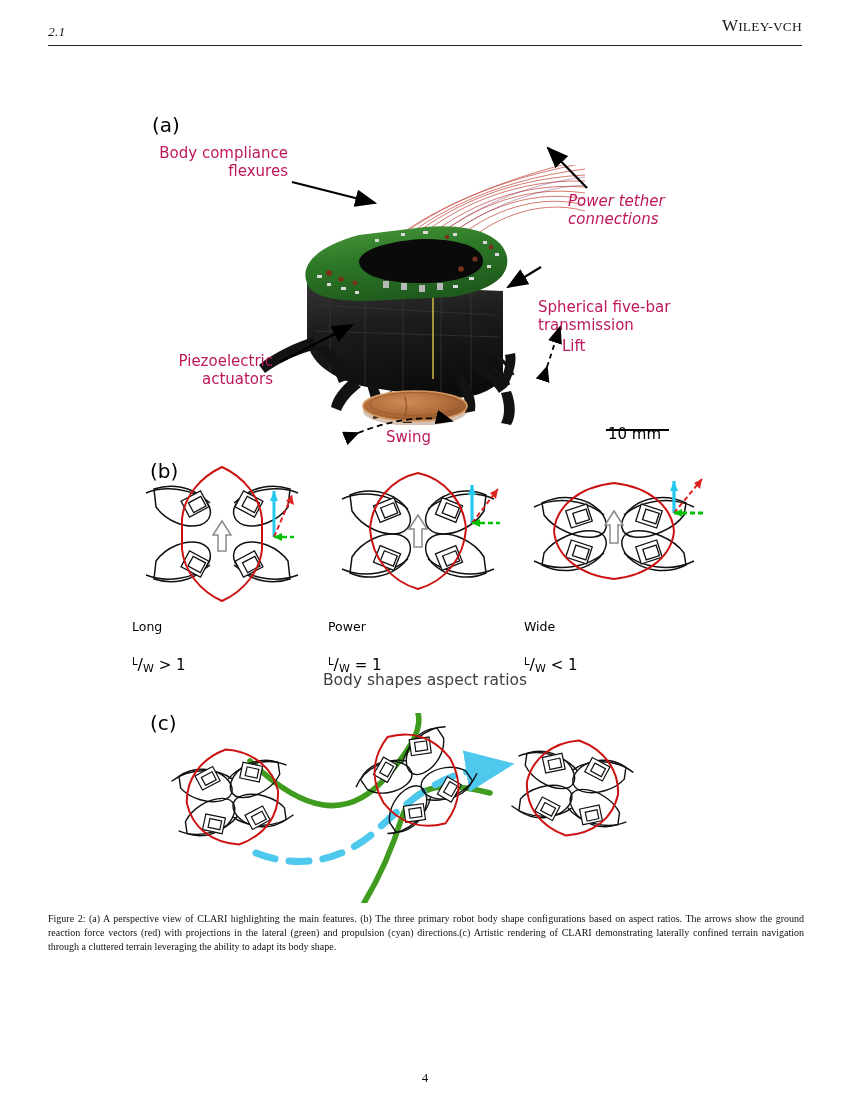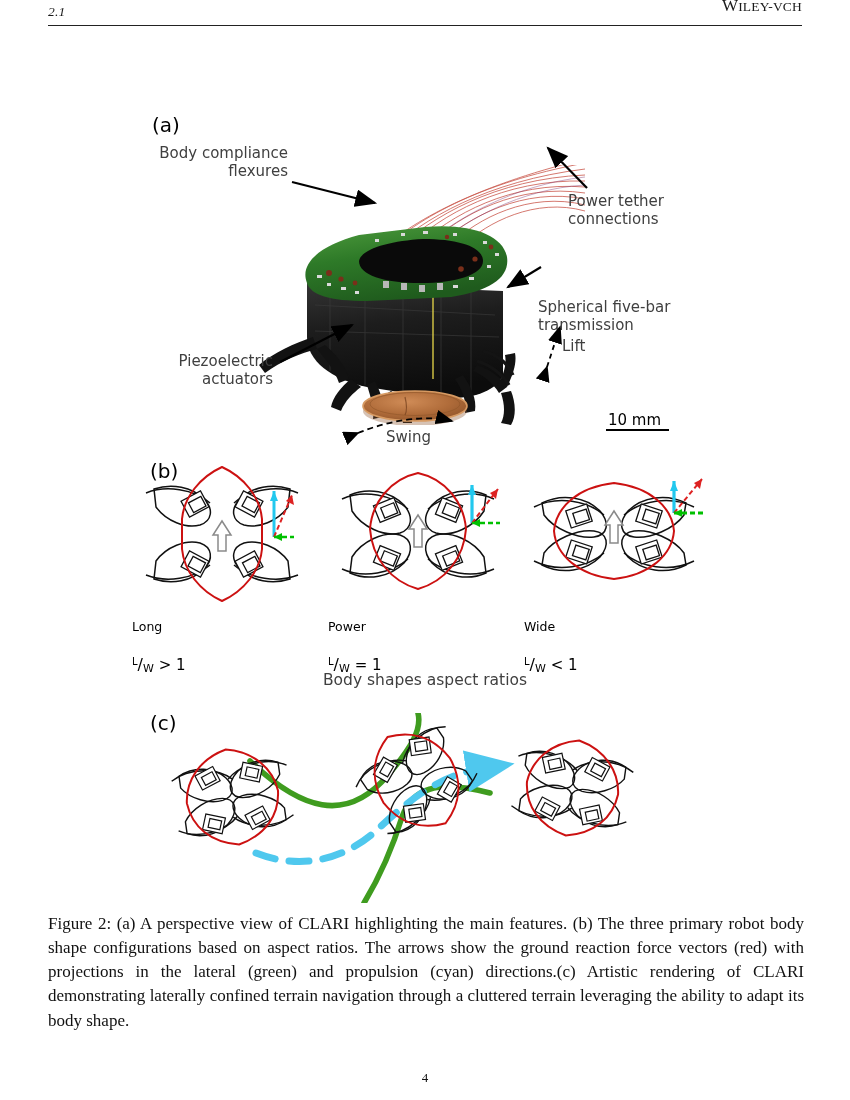--- a/index.html
+++ b/index.html
@@ -14,21 +14,21 @@
     position: relative;
     font-family: "Liberation Serif", serif;
     color: #1a1a1a;
     overflow: hidden;
   }
 
   
   #page-header {
     position: absolute;
     left: 48px;
-    top: 0;
+    top: 20px;
     width: 754px;
     height: 34px;
   }
   #header-section-num {
     position: absolute;
     left: 0;
     top: 4px;
     font-style: italic;
     font-size: 13.5px;
     letter-spacing: .2px;
@@ -74,38 +74,38 @@
     position: absolute;
     font-family: "DejaVu Sans", sans-serif;
     font-size: 20px;
     color: #000;
   }
   .annot {
     position: absolute;
     font-family: "DejaVu Sans", sans-serif;
     font-size: 15px;
     line-height: 1.18;
-    color: #404040;
+    color: #be185d;
     white-space: pre-line;
   }
   .annot.rgt { text-align: right; }
 
   
   #panel-a { position: absolute; left: 0; top: 0; width: 850px; height: 360px; }
   #robot-photo-stage {
     position: absolute;
     left: 255px;
     top: 70px;
     width: 330px;
     height: 260px;
   }
   #scale-bar-label {
     position: absolute;
     left: 608px;
-    top: 316px;
+    top: 330px;
     font-family: "DejaVu Sans", sans-serif;
     font-size: 15px;
     color: #000;
   }
   #scale-bar-line {
     position: absolute;
     left: 606px;
     top: 334px;
     width: 63px;
     height: 2.2px;
@@ -145,21 +145,21 @@
   
   #panel-c { position: absolute; left: 0; top: 608px; width: 850px; height: 200px; }
 
   
   #figure-caption {
     position: absolute;
     left: 48px;
     top: 912px;
     width: 756px;
     font-family: "Liberation Serif", serif;
-    font-size: 17px;
+    font-size: 10px;
     line-height: 1.42;
     text-align: justify;
     color: #111;
   }
 
   #page-number {
     position: absolute;
     left: 0;
     top: 1070px;
     width: 850px;
@@ -305,21 +305,21 @@
 
         <ellipse cx="160" cy="246" rx="52" ry="15" fill="#8a5027" opacity="0.35"></ellipse>
         <ellipse cx="160" cy="241" rx="52" ry="15" fill="url(#pennyG)" stroke="#d79a62" stroke-width="1.6"></ellipse>
         <ellipse cx="160" cy="239" rx="45" ry="11.5" fill="none" stroke="#8f5629" stroke-width="0.9" opacity="0.7"></ellipse>
         <path d="M150,232 C152,240 152,246 150,250" stroke="#7a4520" stroke-width="1.2" fill="none" opacity="0.8"></path>
       </svg>
     </div>
 
     <div class="annot rgt" style="left:38px; top:50px; width:250px;">Body compliance
 flexures</div>
-    <div class="annot" style="left:568px; top:98px; width:180px;">Power tether
+    <div class="annot" style="left:568px; top:98px; width:180px;font-style:italic;">Power tether
 connections</div>
     <div class="annot" style="left:538px; top:160px; width:200px;margin-top:44px;">Spherical five-bar
 transmission</div>
     <div class="annot rgt" style="left:78px; top:258px; width:195px;">Piezoelectric
 actuators</div>
     <div class="annot" style="left:562px; top:243px;">Lift</div>
     <div class="annot" style="left:386px; top:334px;">Swing</div>
 
     <svg style="position:absolute; left:0; top:0;" width="850" height="360">
       <defs>

